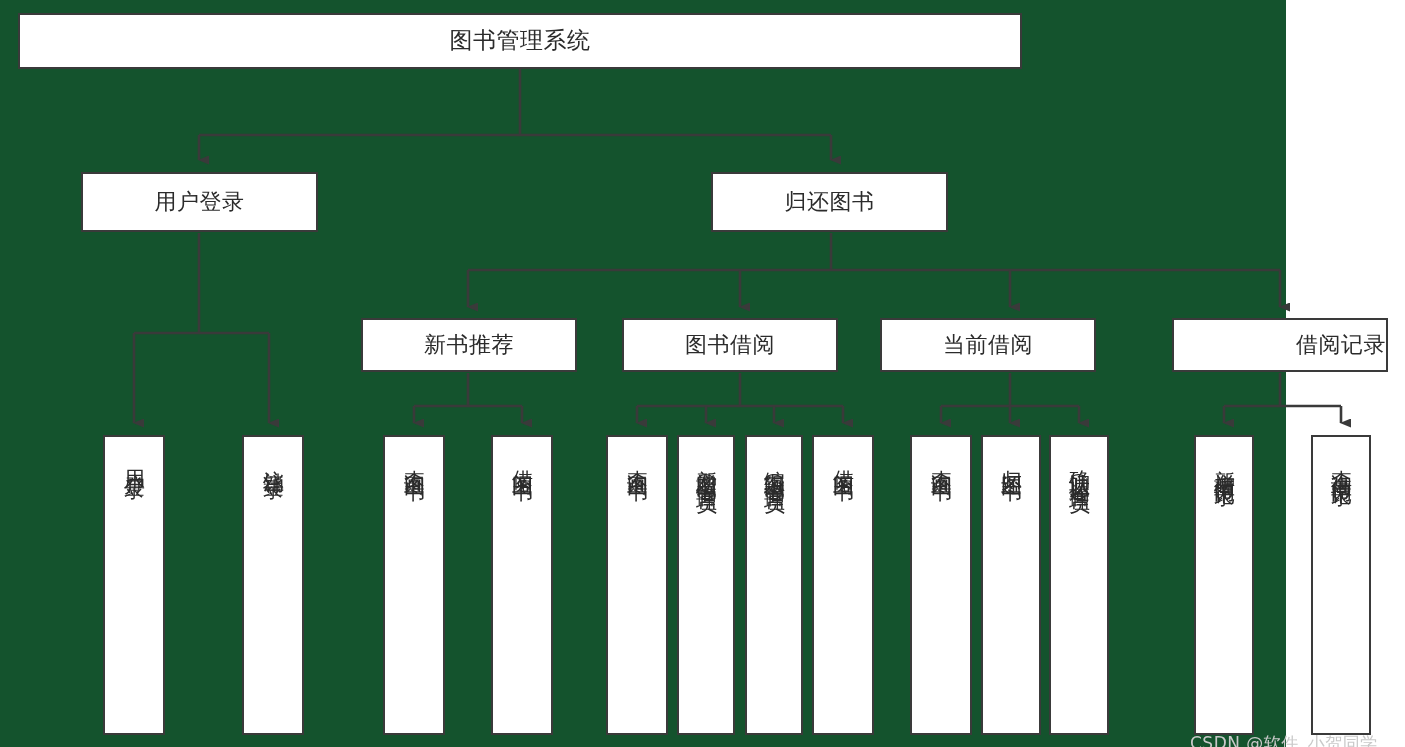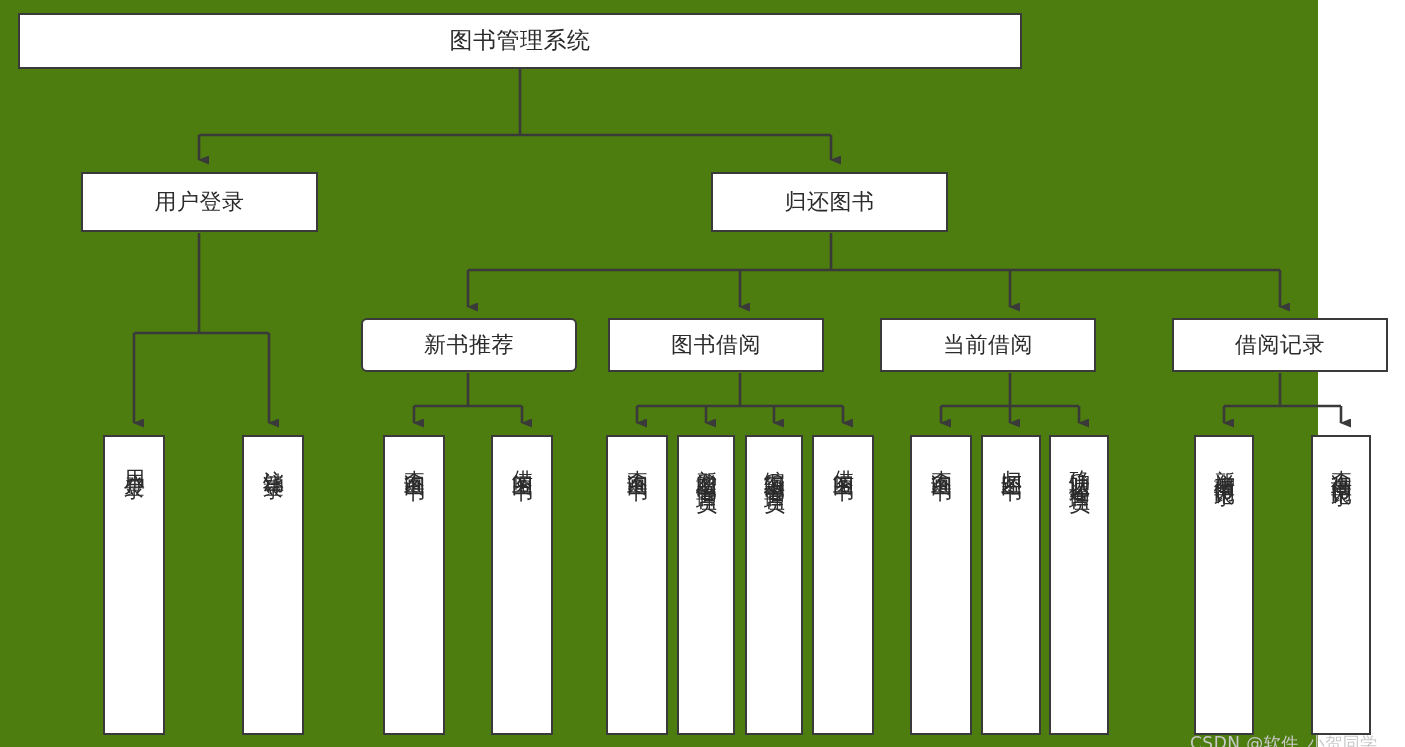--- a/index.html
+++ b/index.html
@@ -10,22 +10,21 @@
   body {
     width: 1405px;
     height: 747px;
     font-family: "DejaVu Sans", "Liberation Sans", sans-serif;
     overflow: hidden;
   }
   #diagram-root {
     position: relative;
     width: 1286px;
     height: 747px;
-    background: #4d7c0f;
-    padding-left: 32px;
+    background: #14532d;
   }
   svg.connectors {
     position: absolute;
     left: 0;
     top: 0;
     width: 1405px;
     height: 747px;
   }
   .node-box {
     position: absolute;
@@ -133,30 +132,30 @@
     <span class="node-label">图书管理系统</span>
   </div>
 
   <div class="node-box horizontal" style="left:81px; top:172px; width:237px; height:60px;">
     <span class="node-label">用户登录</span>
   </div>
   <div class="node-box horizontal" style="left:711px; top:172px; width:237px; height:60px;">
     <span class="node-label">归还图书</span>
   </div>
 
-  <div class="node-box horizontal" style="left:361px; top:318px; width:216px; height:54px;border-radius:6px;">
+  <div class="node-box horizontal" style="left:361px; top:318px; width:216px; height:54px;">
     <span class="node-label">新书推荐</span>
   </div>
-  <div class="node-box horizontal" style="left:608px; top:318px; width:216px; height:54px;">
+  <div class="node-box horizontal" style="left:622px; top:318px; width:216px; height:54px;">
     <span class="node-label">图书借阅</span>
   </div>
   <div class="node-box horizontal" style="left:880px; top:318px; width:216px; height:54px;">
     <span class="node-label">当前借阅</span>
   </div>
-  <div class="node-box horizontal" style="left:1172px; top:318px; width:216px; height:54px;">
+  <div class="node-box horizontal" style="left:1172px; top:318px; width:216px; height:54px;justify-content:flex-end;">
     <span class="node-label">借阅记录</span>
   </div>
 
   <div class="node-box vertical" style="left:103px; top:435px; width:62px; height:300px;">
     <span class="node-label">用户登录</span>
   </div>
   <div class="node-box vertical" style="left:242px; top:435px; width:62px; height:300px;">
     <span class="node-label">注销登录</span>
   </div>
 

